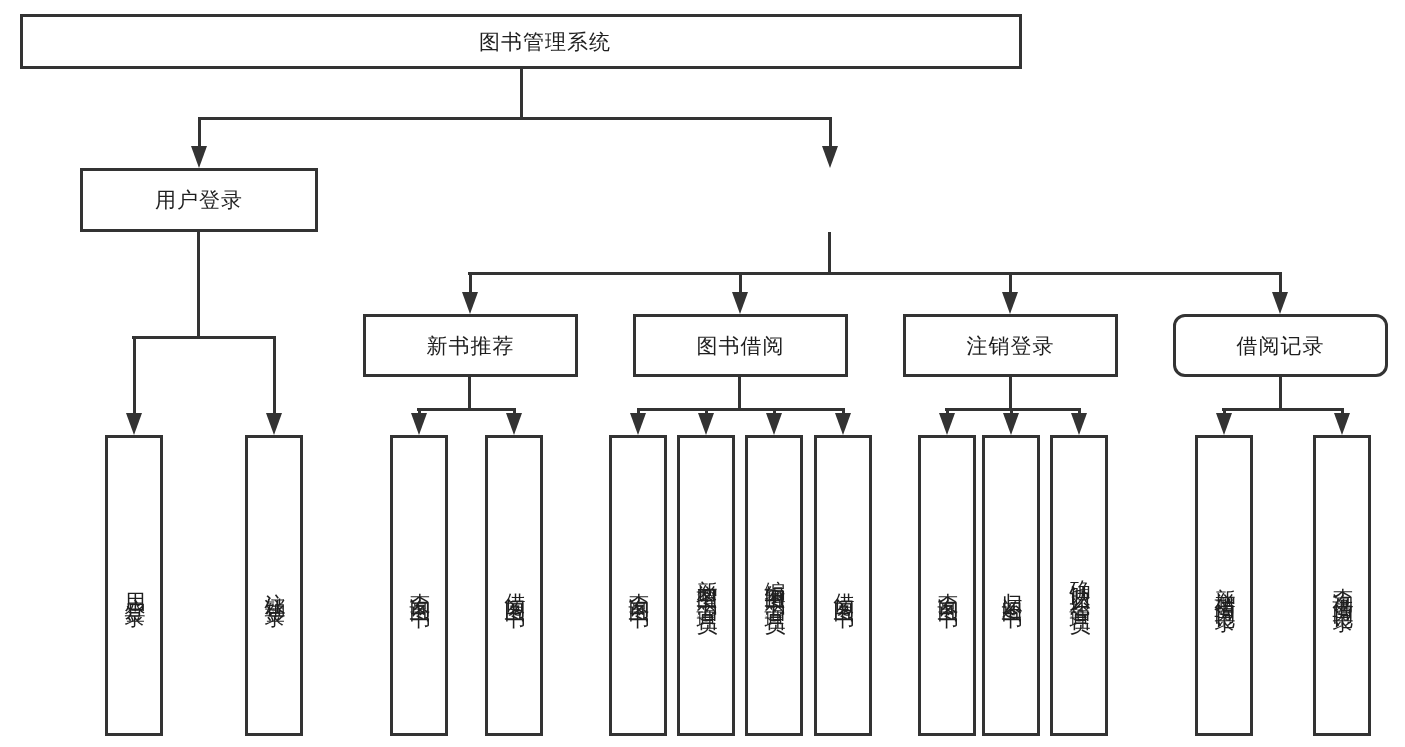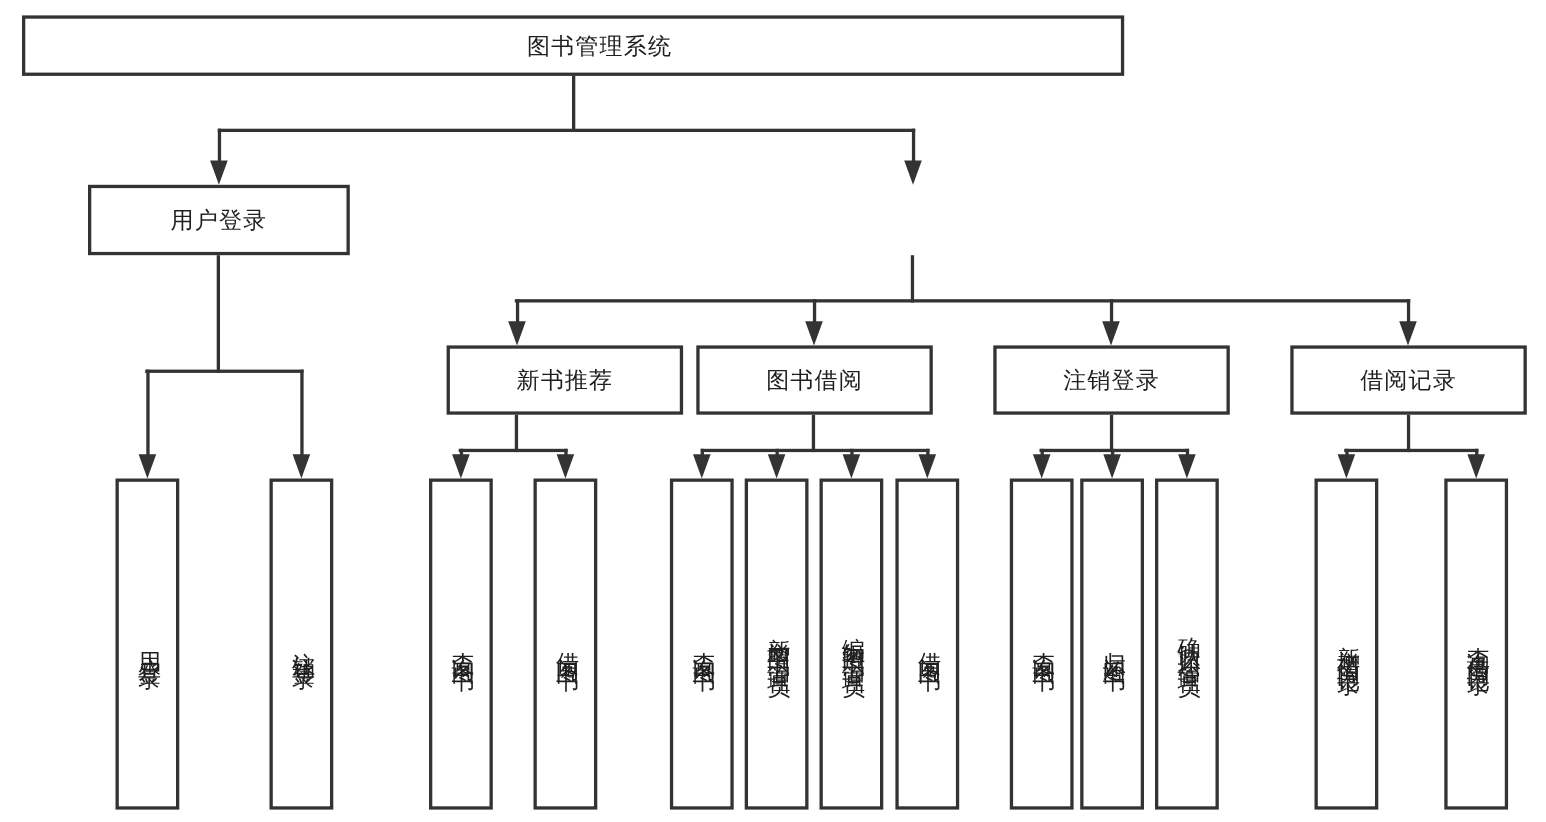--- a/index.html
+++ b/index.html
@@ -78,24 +78,24 @@
   <div class="arrow" style="left:126px;top:336px;height:99px;"></div>
   <div class="arrow" style="left:266px;top:336px;height:99px;"></div>
 
   <div class="vline" style="left:828px;top:232px;height:43px;"></div>
   <div class="hline" style="left:468px;top:272px;width:814px;"></div>
   <div class="arrow" style="left:462px;top:272px;height:42px;"></div>
   <div class="arrow" style="left:732px;top:272px;height:42px;"></div>
   <div class="arrow" style="left:1002px;top:272px;height:42px;"></div>
   <div class="arrow" style="left:1272px;top:272px;height:42px;"></div>
 
-  <div class="box" style="left:363px;top:314px;width:215px;height:63px;margin-left:43px;">新书推荐</div>
+  <div class="box" style="left:363px;top:314px;width:215px;height:63px;">新书推荐</div>
   <div class="box" style="left:633px;top:314px;width:215px;height:63px;">图书借阅</div>
   <div class="box" style="left:903px;top:314px;width:215px;height:63px;">注销登录</div>
-  <div class="box" style="left:1173px;top:314px;width:215px;height:63px;">借阅记录</div>
+  <div class="box" style="left:1173px;top:314px;width:215px;height:63px;border-radius:12px;">借阅记录</div>
 
   <div class="vline" style="left:468px;top:377px;height:34px;"></div>
   <div class="hline" style="left:417px;top:408px;width:99px;"></div>
   <div class="arrow" style="left:411px;top:408px;height:27px;"></div>
   <div class="arrow" style="left:506px;top:408px;height:27px;"></div>
 
   <div class="vline" style="left:738px;top:377px;height:34px;"></div>
   <div class="hline" style="left:637px;top:408px;width:208px;"></div>
   <div class="arrow" style="left:630px;top:408px;height:27px;"></div>
   <div class="arrow" style="left:698px;top:408px;height:27px;"></div>

